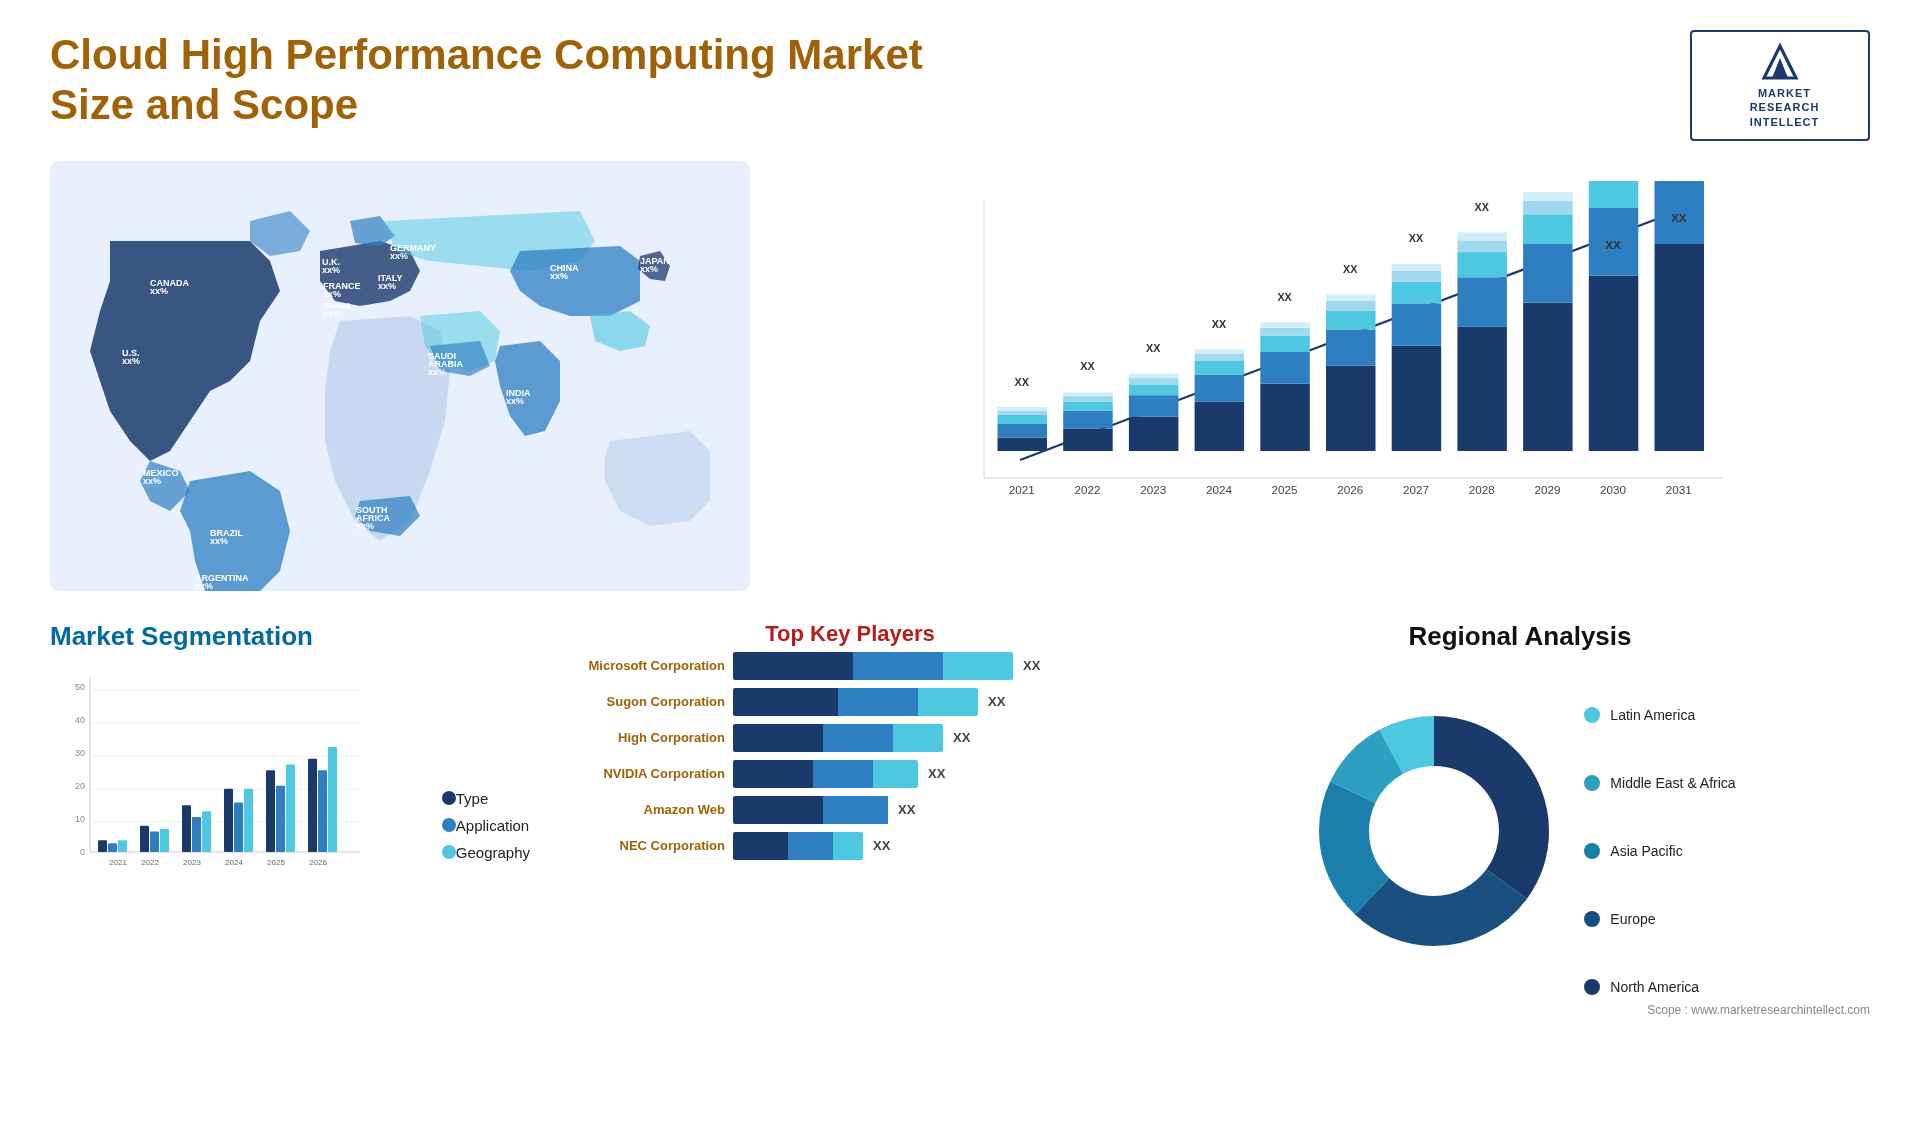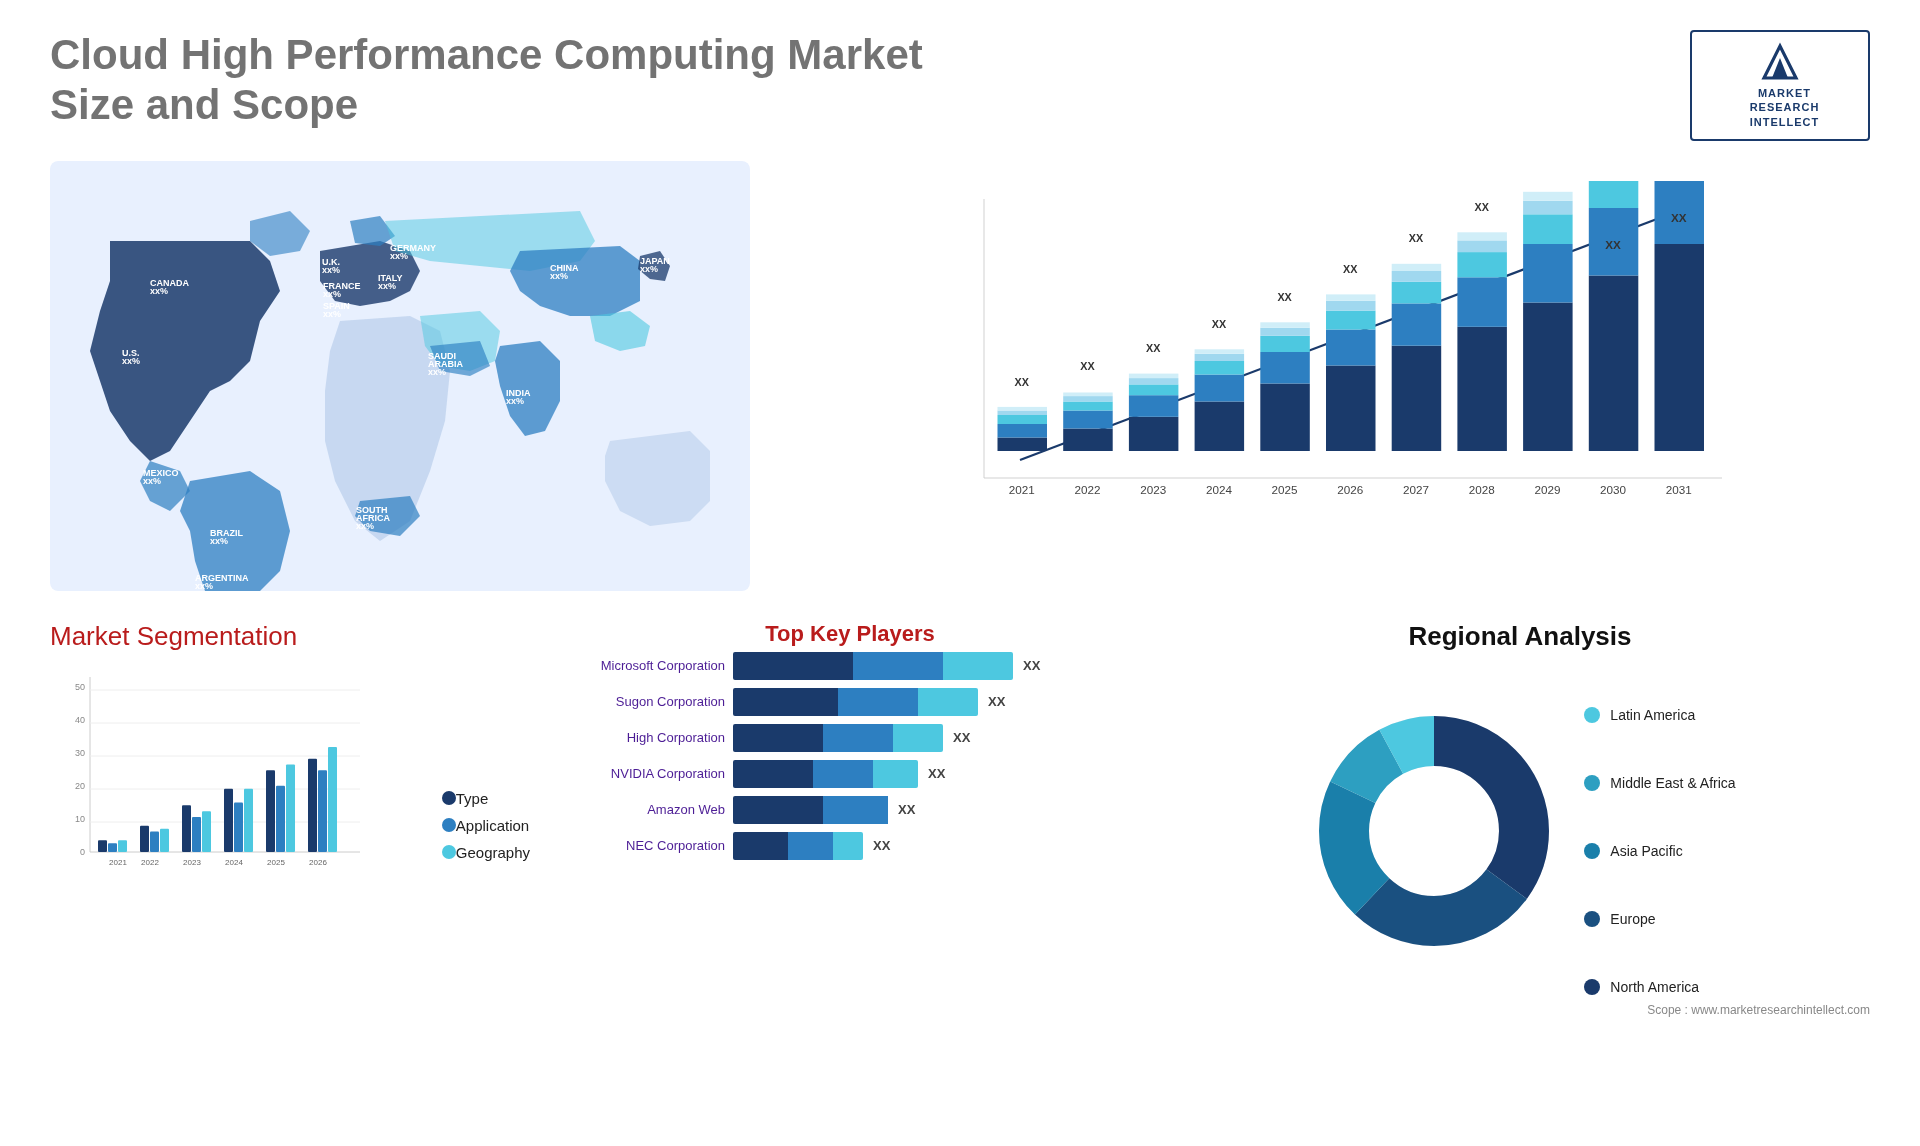--- a/index.html
+++ b/index.html
@@ -15,21 +15,21 @@
     
     .header {
       display: flex;
       justify-content: space-between;
       align-items: flex-start;
       margin-bottom: 20px;
     }
     .main-title {
       font-size: 42px;
       font-weight: 700;
-      color: #737373;
+      color: #a16207;
       max-width: 900px;
       line-height: 1.2;
     }
     .logo-box {
       display: flex;
       flex-direction: column;
       align-items: center;
       border: 2px solid #1a3a6b;
       padding: 10px 16px;
       border-radius: 4px;
@@ -86,22 +86,22 @@
       gap: 20px;
       margin-top: 10px;
     }
 
     
     .segmentation-container {
       flex: 0 0 480px;
     }
     .section-title {
       font-size: 26px;
-      font-weight: 400;
-      color: #b91c1c;
+      font-weight: 700;
+      color: #0369a1;
       margin-bottom: 15px;
     }
     .seg-content {
       display: flex;
       gap: 20px;
       align-items: flex-end;
     }
     .seg-chart {
       flex: 1;
     }
@@ -143,24 +143,25 @@
       padding-left: 130px;
     }
     .player-row {
       display: flex;
       align-items: center;
       margin-bottom: 8px;
       gap: 8px;
     }
     .player-name {
       font-size: 13px;
-      color: #4c1d95;
+      color: #a16207;
       width: 175px;
       text-align: right;
       flex-shrink: 0;
+      font-weight: bold;
     }
     .player-bar-wrap {
       flex: 1;
       display: flex;
       align-items: center;
       gap: 6px;
     }
     .player-bar {
       height: 28px;
       border-radius: 2px;

